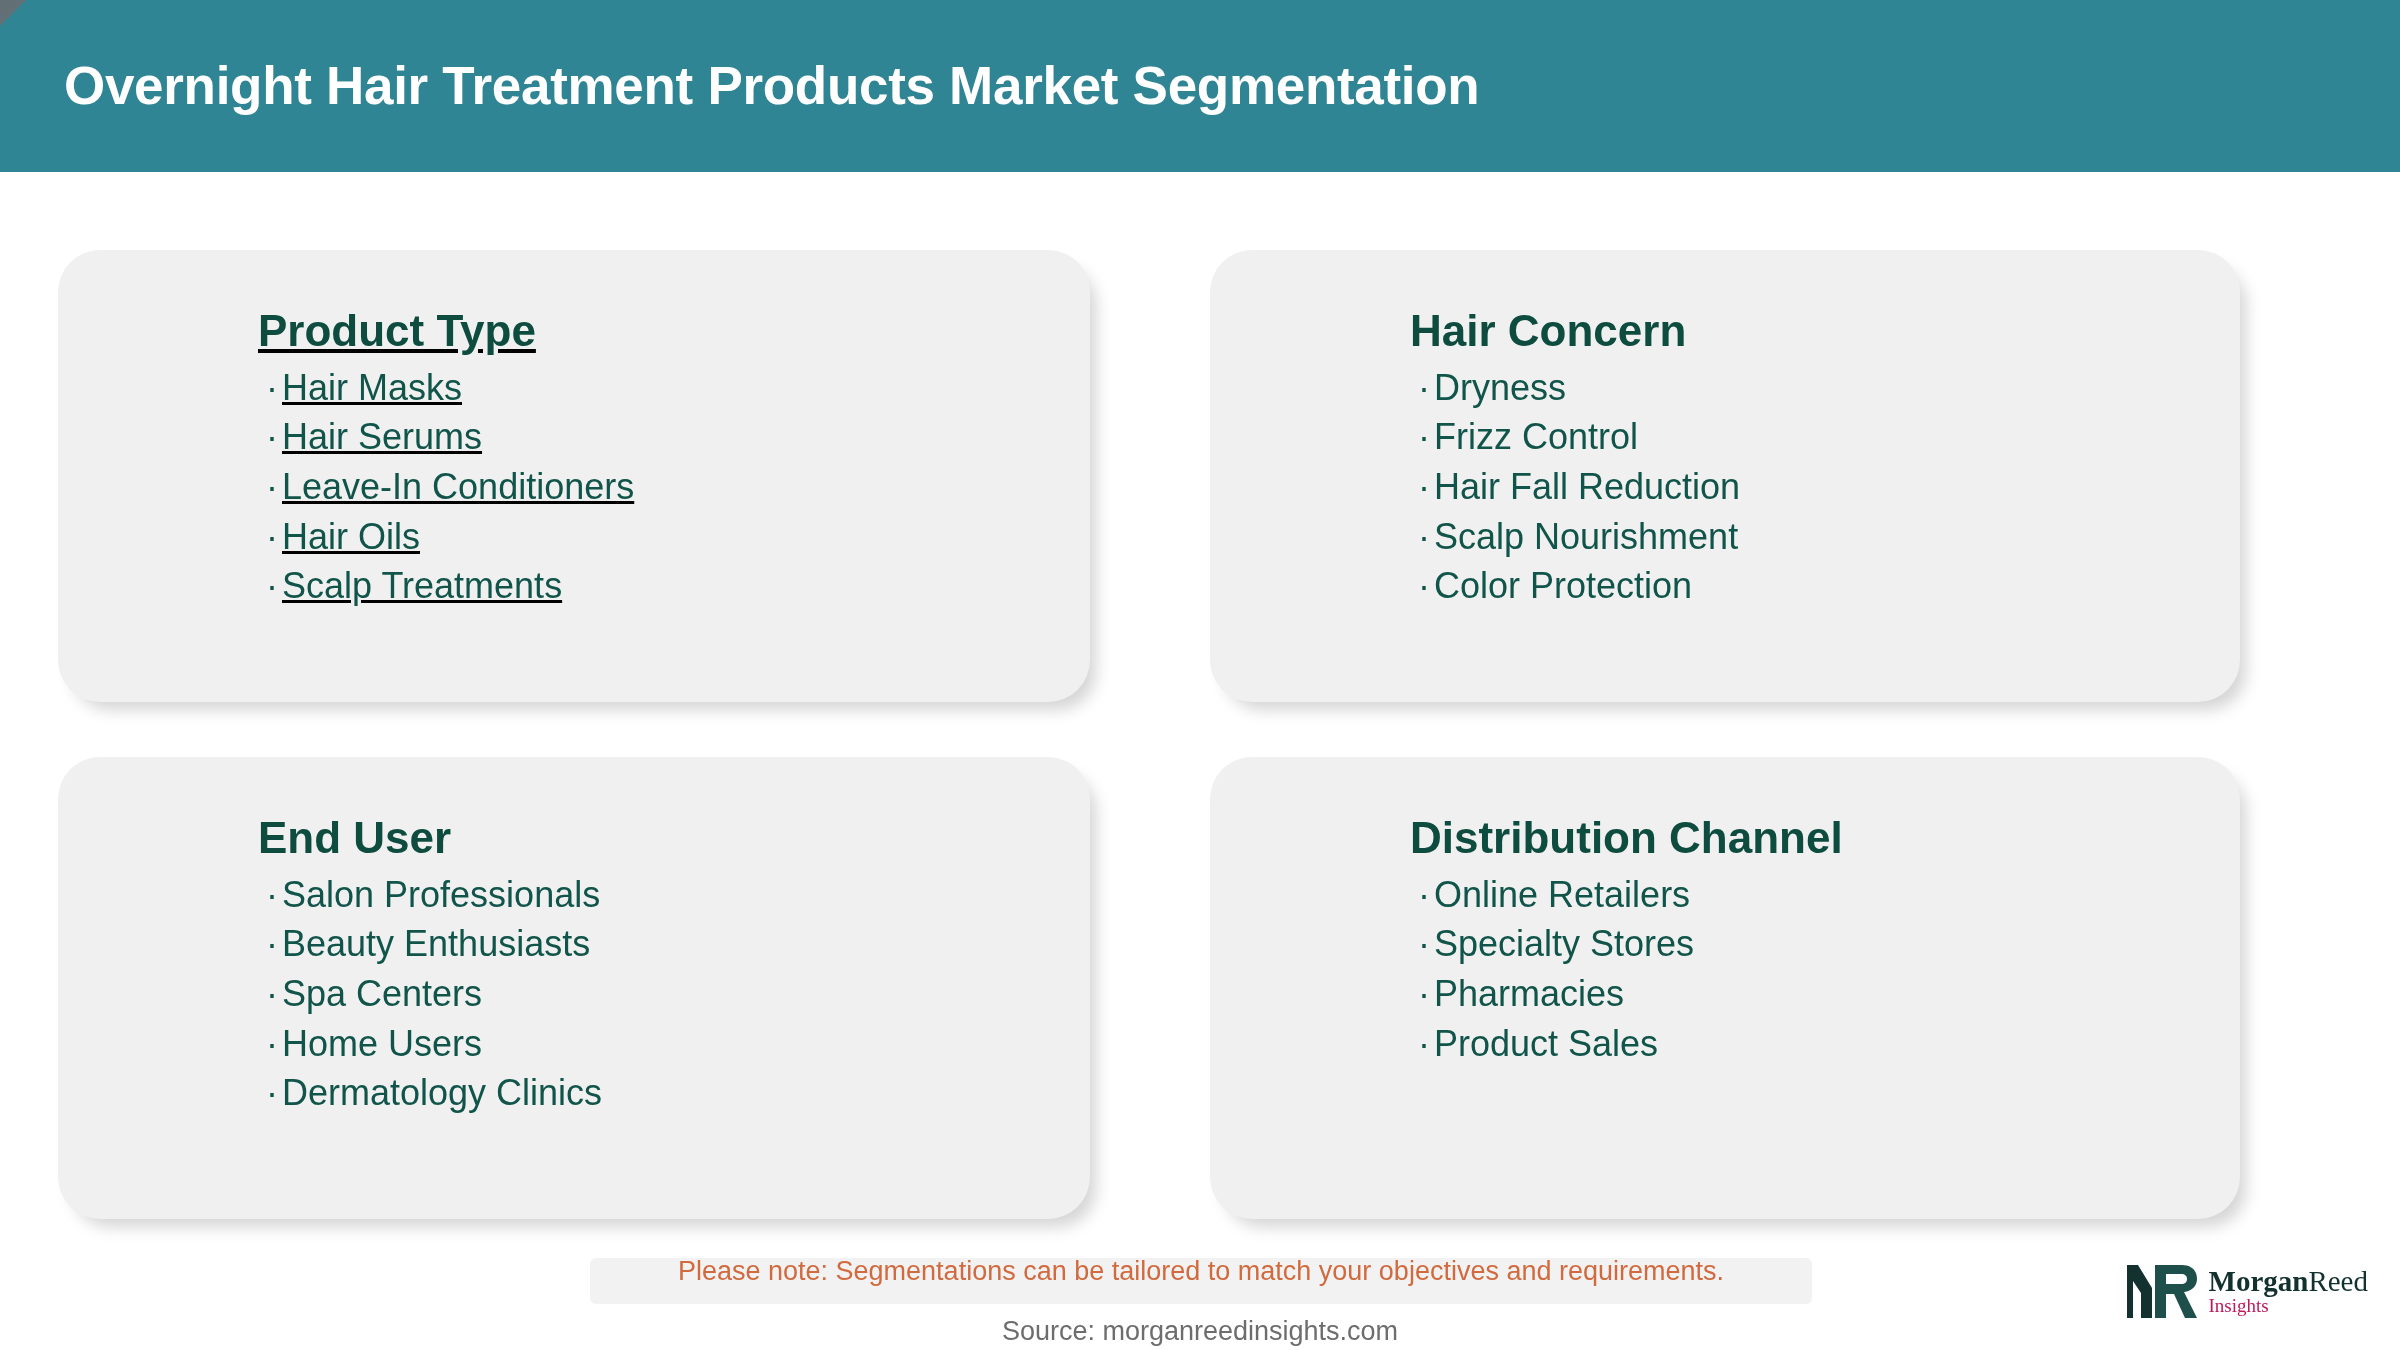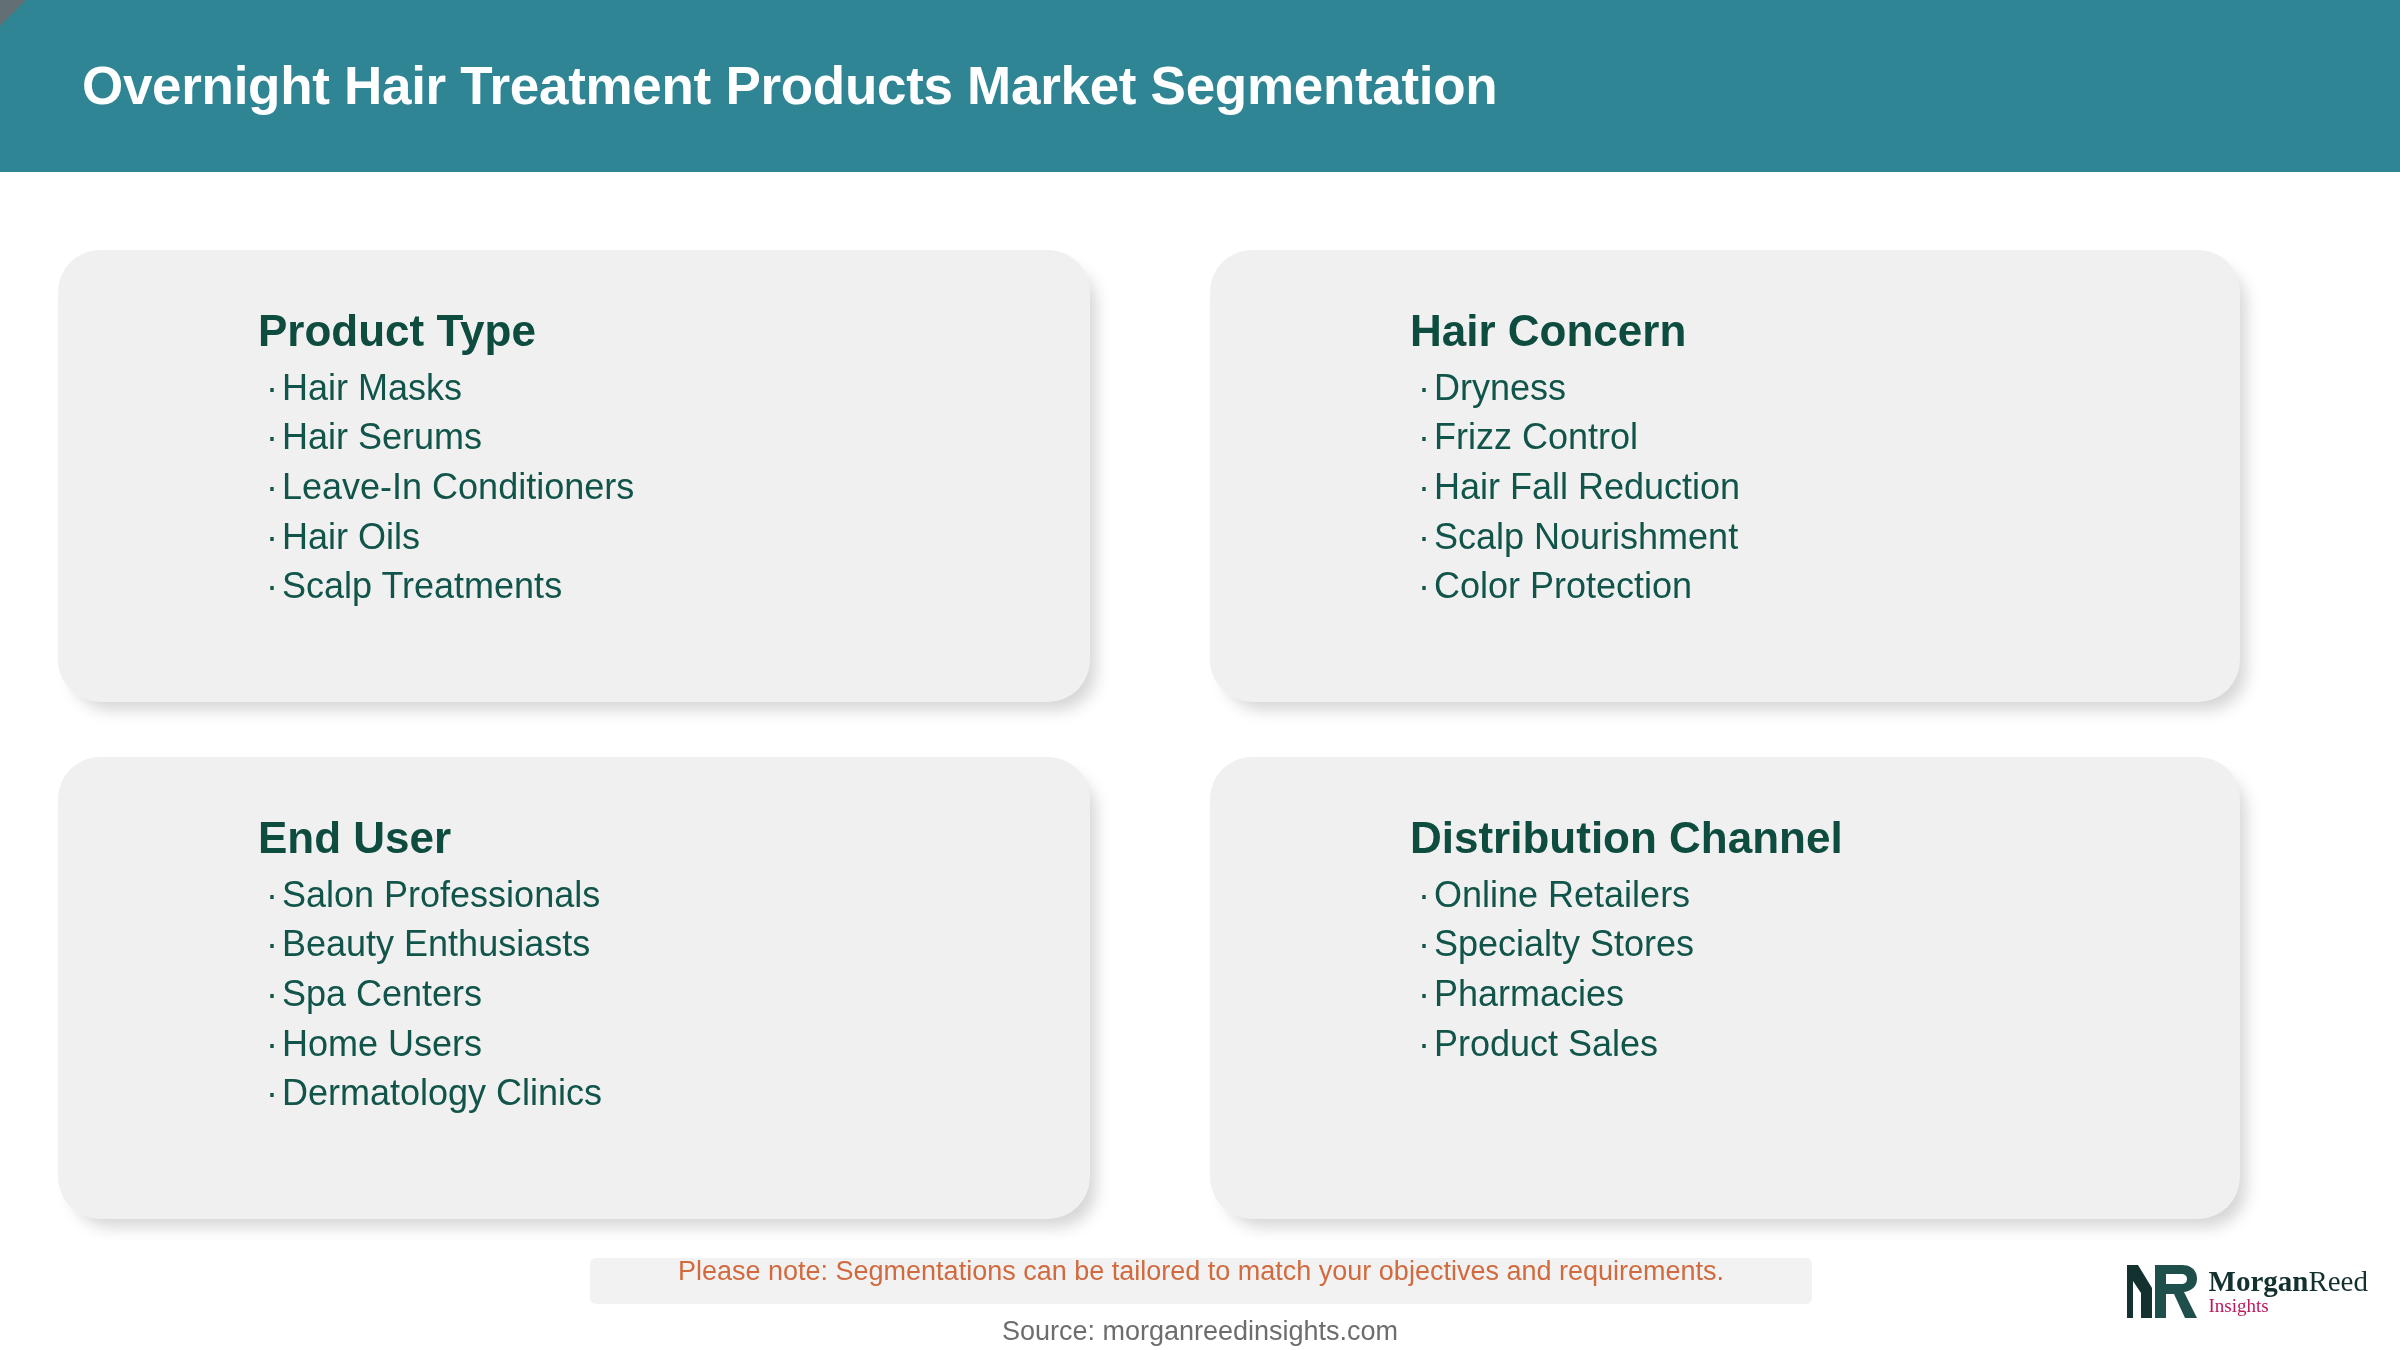--- a/index.html
+++ b/index.html
@@ -24,21 +24,21 @@
   .header-bar {
     position: absolute;
     left: 0;
     top: 0;
     width: 2400px;
     height: 172px;
     background: #2f8593;
     display: flex;
     align-items: center;
     box-sizing: border-box;
-    padding-left: 82px;
+    padding-left: 64px;
   }
   .header-corner {
     position: absolute;
     left: 0;
     top: 0;
     width: 26px;
     height: 26px;
     background: #6b6b6f;
     clip-path: polygon(0 0, 100% 0, 0 100%);
     opacity: 0.85;
@@ -62,21 +62,21 @@
     height: 1050px;
   }
   .card {
     position: absolute;
     background: #f0f0f0;
     border-radius: 42px;
     box-sizing: border-box;
     padding: 56px 60px 56px 200px;
     box-shadow: 10px 12px 16px -4px rgba(0,0,0,0.17);
   }
-  .card-0 { left: 58px;   top: 78px;  width: 1032px; height: 452px; }
+  .card-0 { left: 58px;   top: 78px;  width: 1032px; height: 452px; text-decoration: underline; }
   .card-1 { left: 1210px; top: 78px;  width: 1030px; height: 452px; }
   .card-2 { left: 58px;   top: 585px; width: 1032px; height: 462px; }
   .card-3 { left: 1210px; top: 585px; width: 1030px; height: 462px; }
 
   .card-title {
     color: #0d4c3f;
     font-size: 44px;
     font-weight: bold;
     line-height: 1.15;
     margin: 0 0 6px 0;

